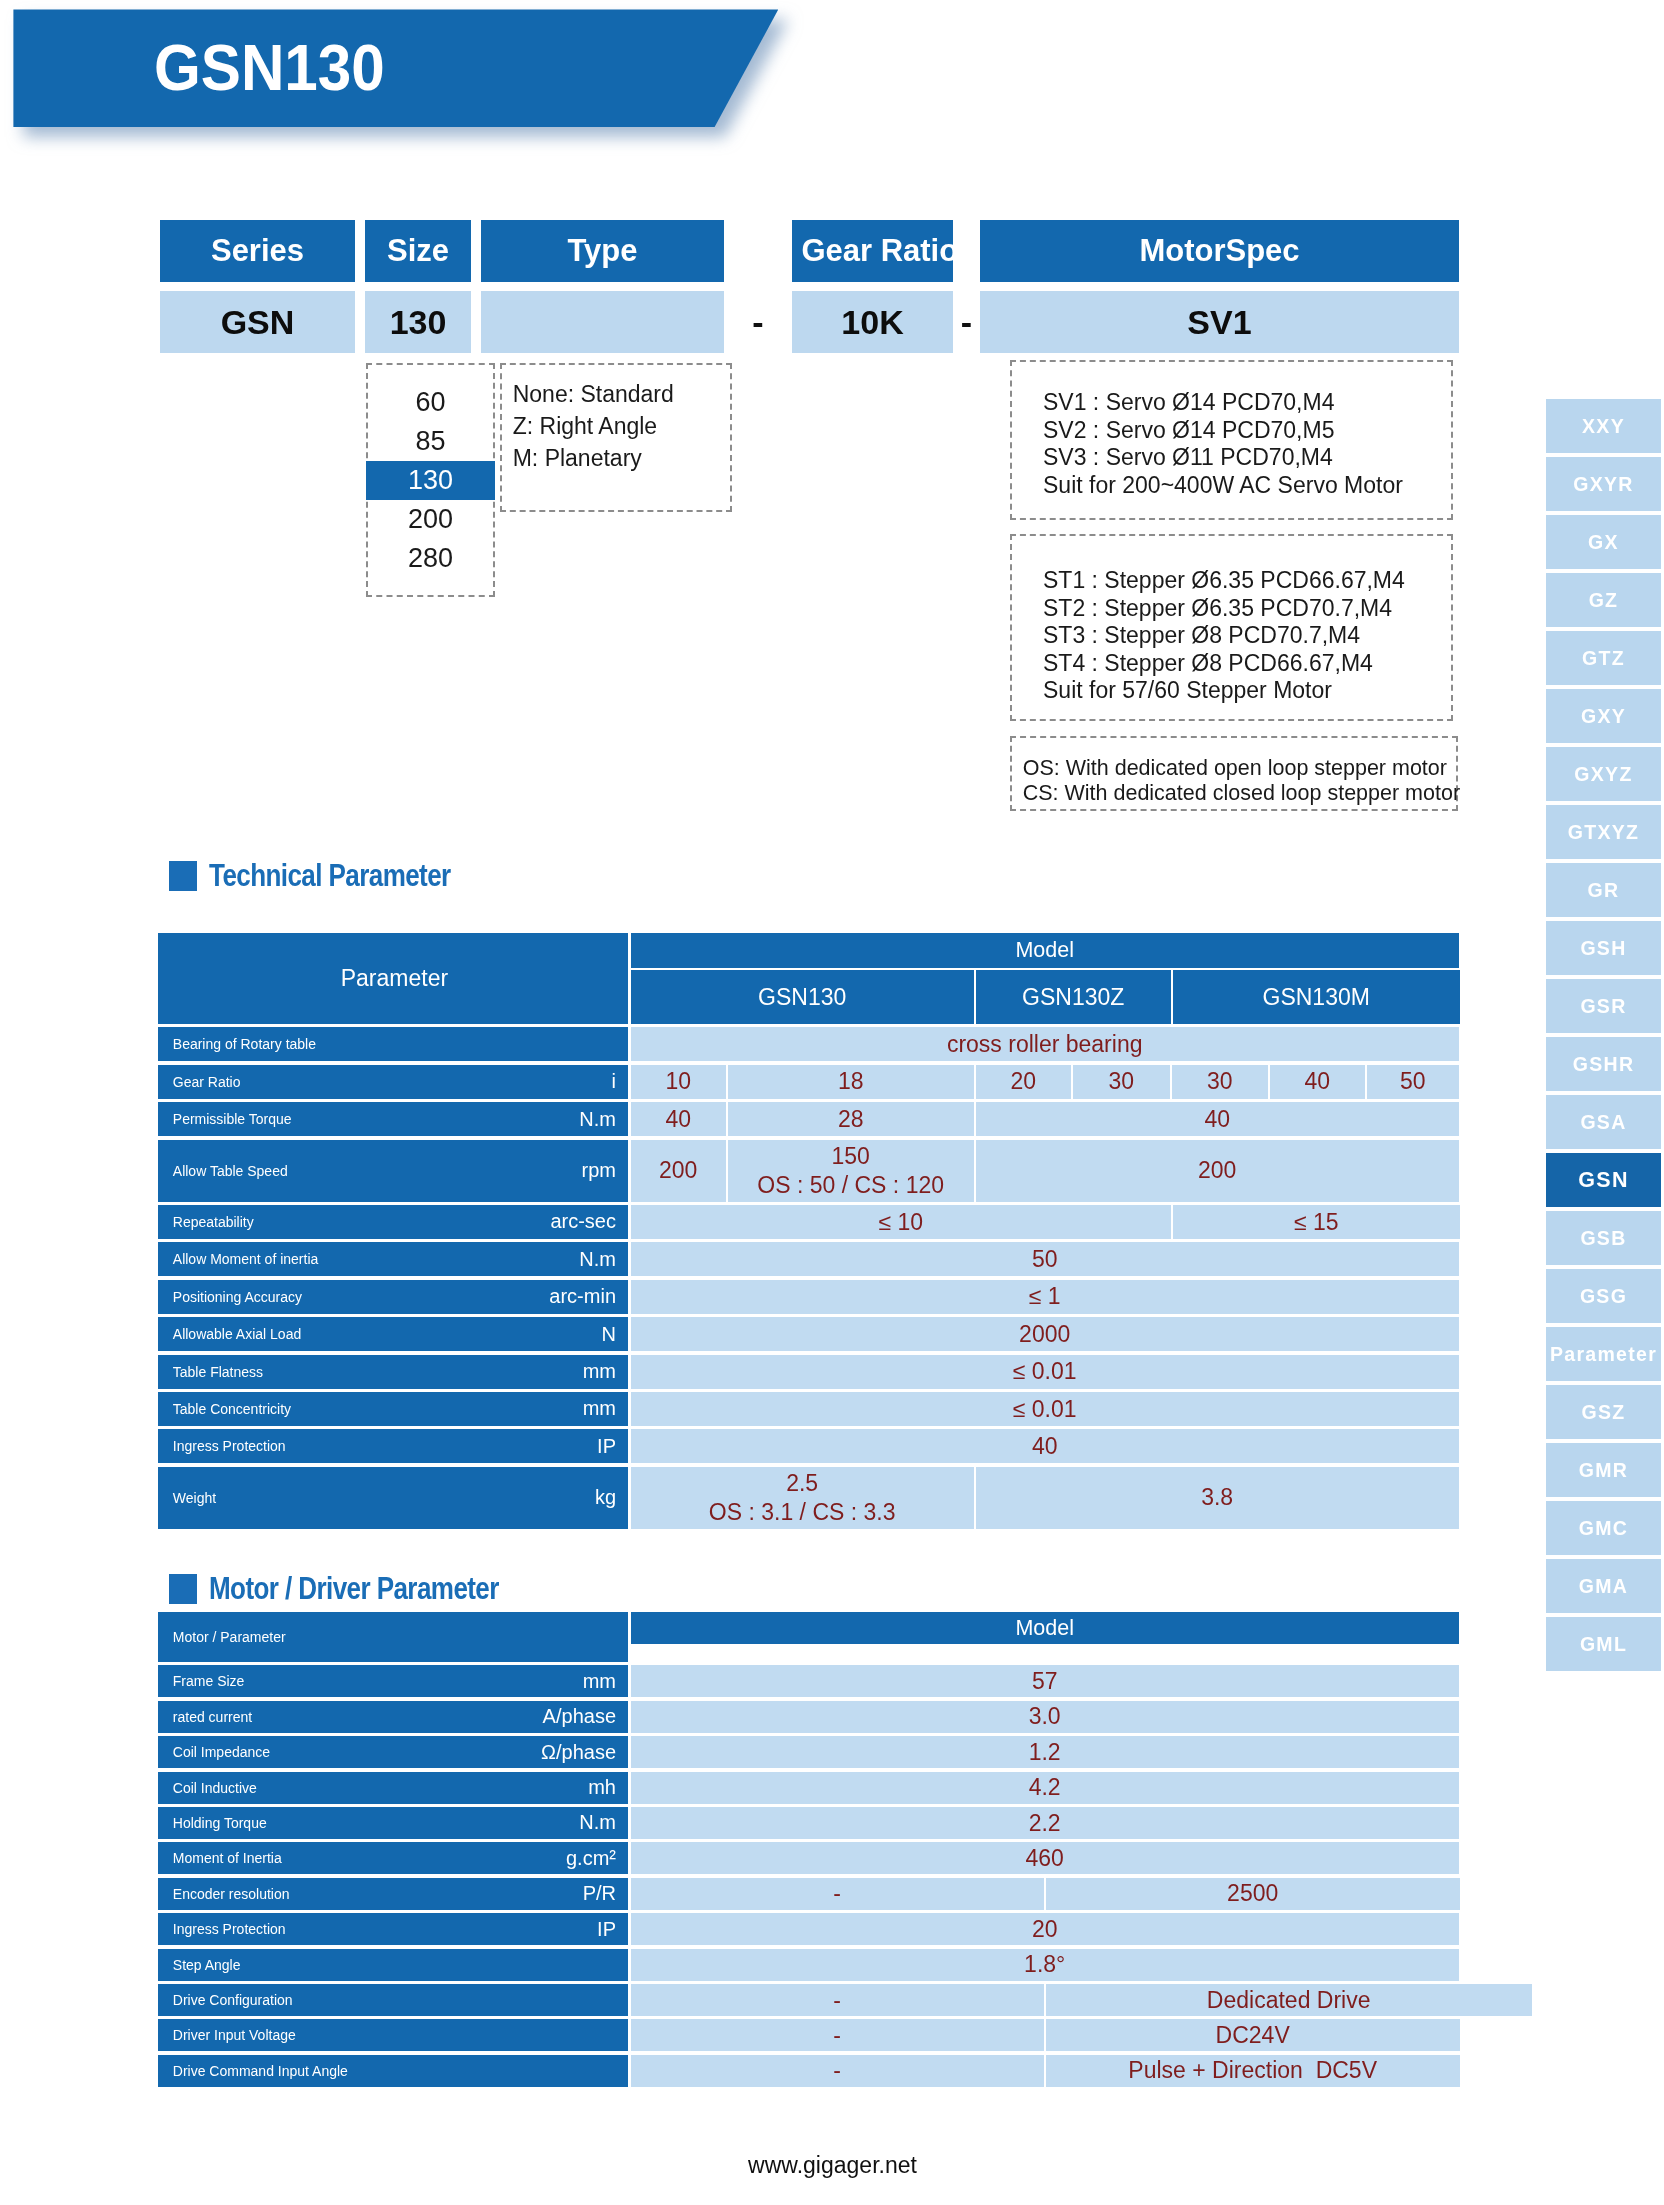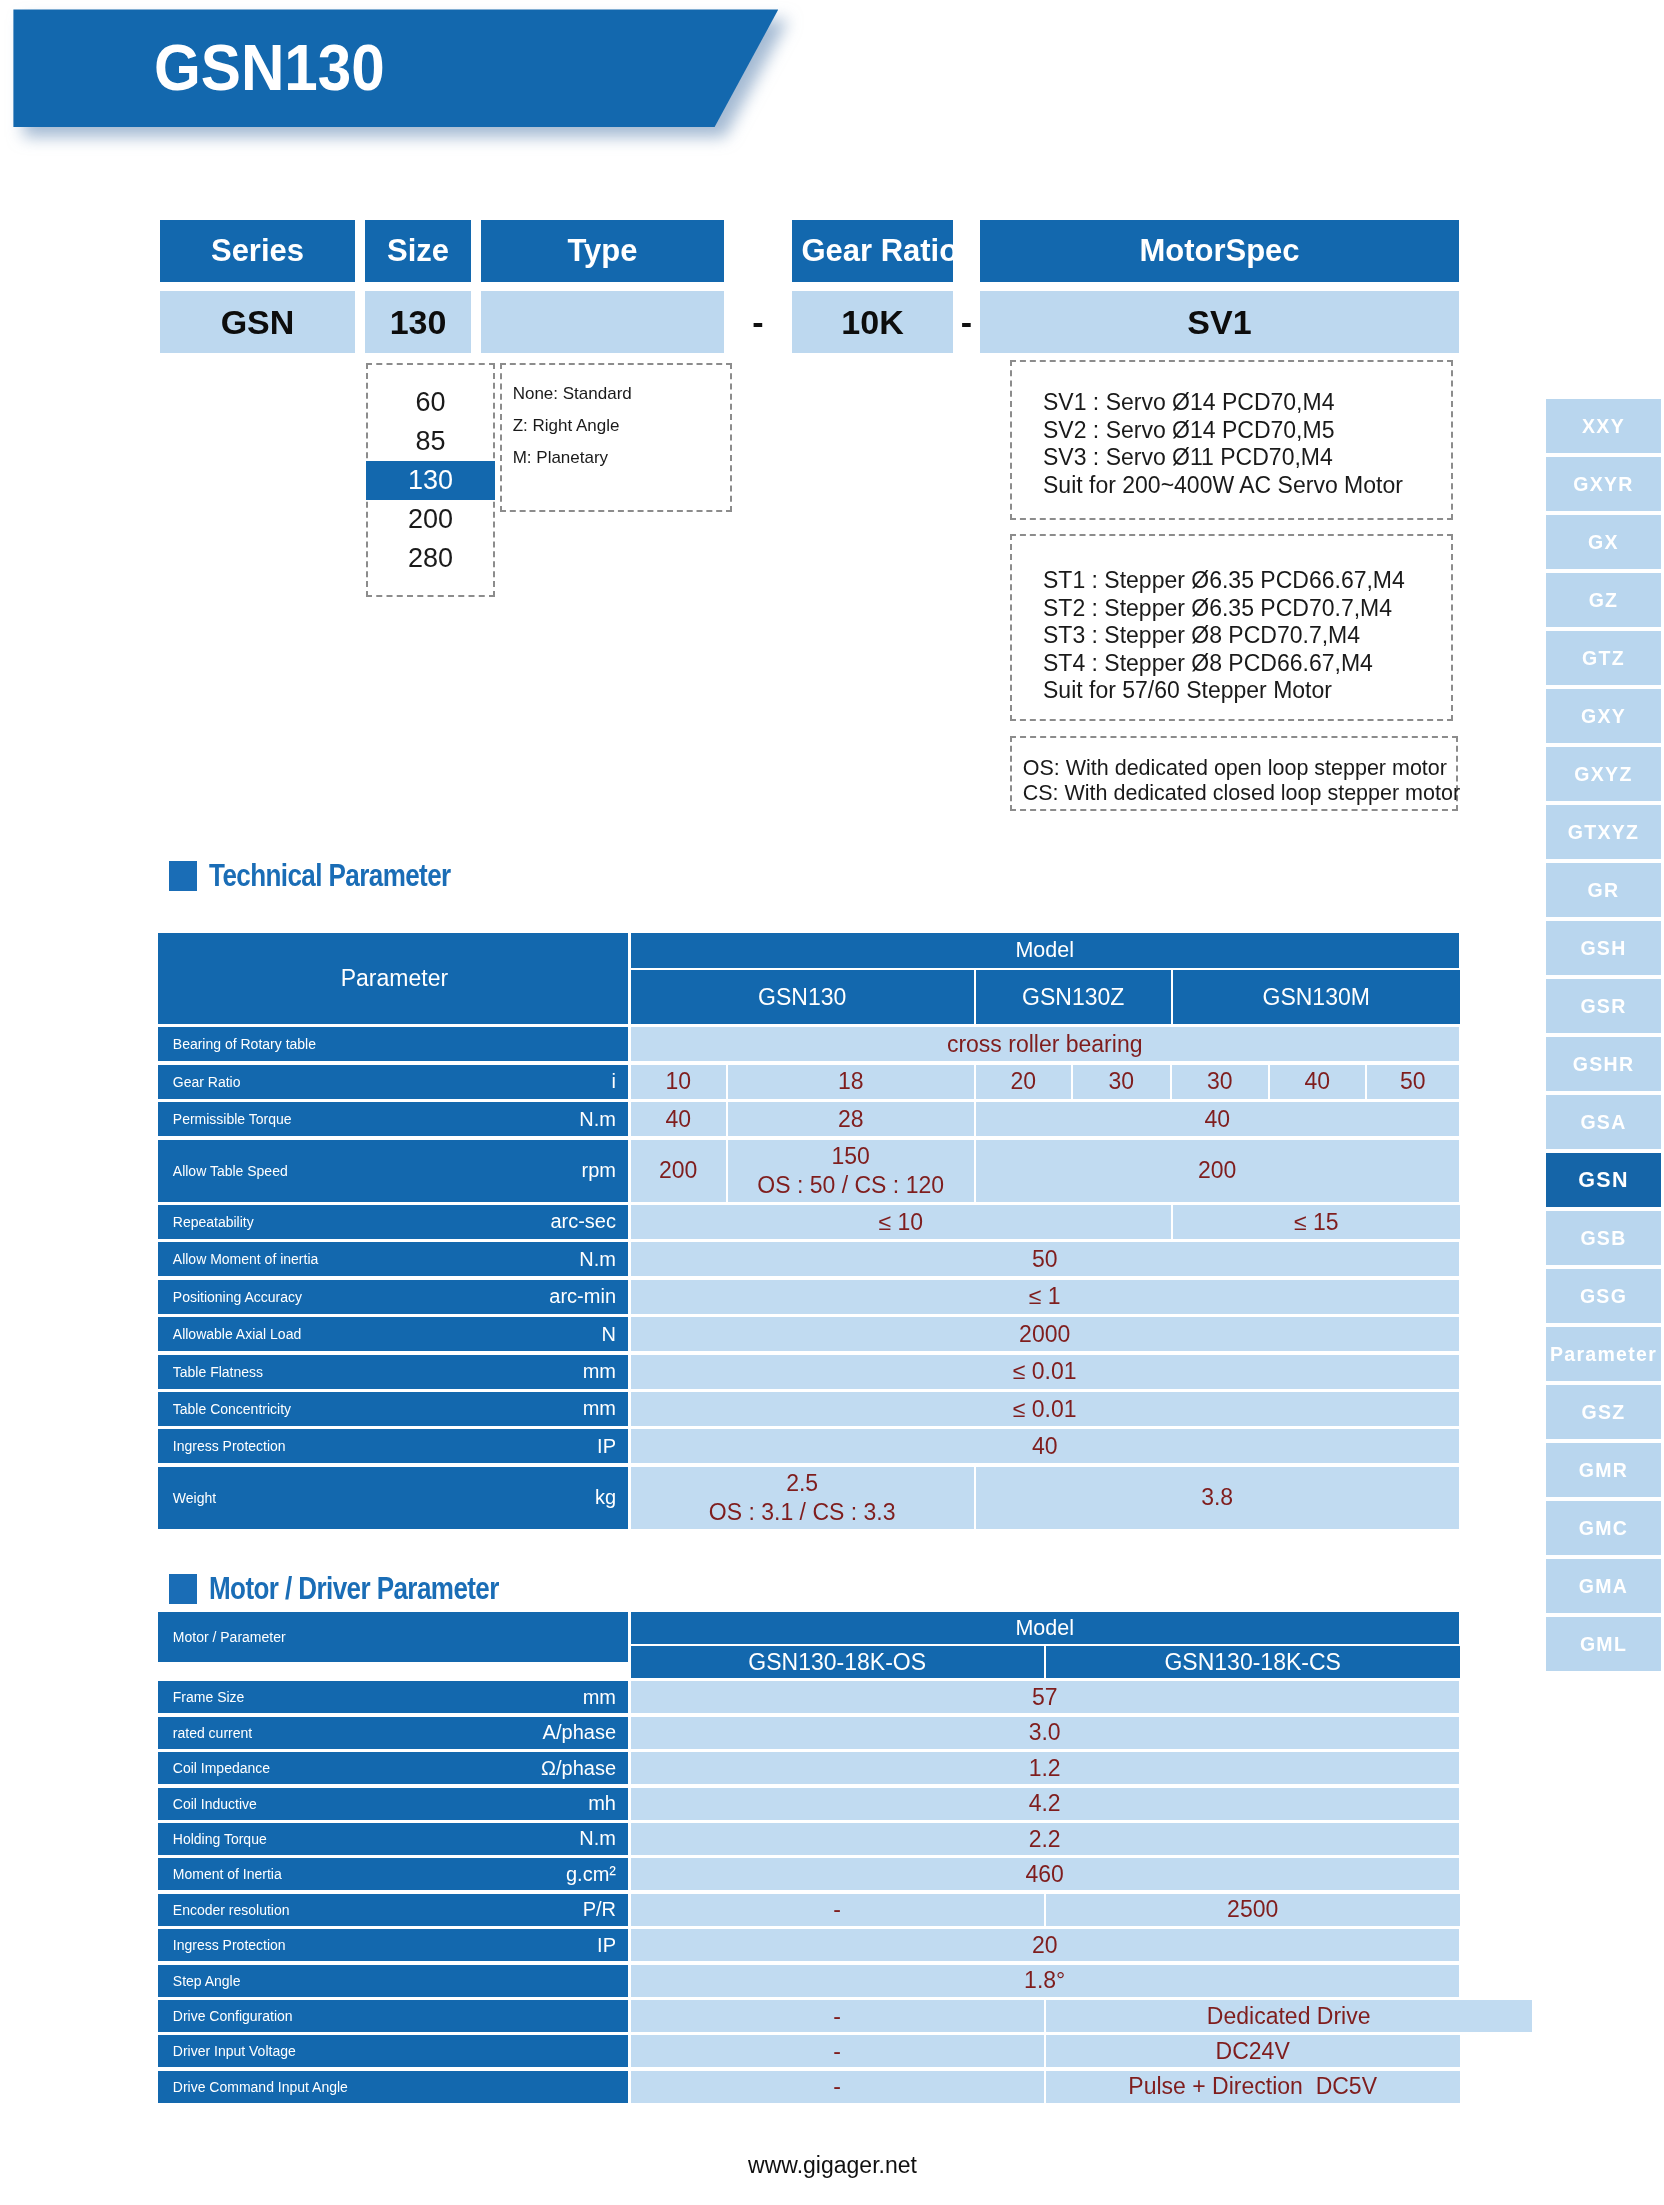--- a/index.html
+++ b/index.html
@@ -36,21 +36,21 @@
     font-size:34px;font-weight:bold;color:#111;}
   .d1{left:724px;width:68px;}
   .d2{left:953px;width:27px;}
 
   
   .dashbox{position:absolute;border:2px dashed #8c8c8c;background:#fff;color:#1a1a1a;}
   #size-box{left:366px;top:363px;width:129px;height:234px;padding-top:17.5px;}
   .size-item{height:39px;display:flex;align-items:center;justify-content:center;font-size:27px;color:#1a1a1a;}
   .size-item.selected{background:var(--dark);color:#fff;width:calc(100% + 4px);margin-left:-2px;}
   #type-box{left:500px;top:363px;width:232px;height:149px;padding:13.4px 0 0 10.7px;}
-  #type-box .opt{font-size:17px;line-height:32px;white-space:nowrap;}
+  #type-box .opt{font-size:23px;line-height:32px;white-space:nowrap;}
   #servo-box{left:1010px;top:360px;width:443px;height:160px;padding:27px 0 0 31px;}
   #servo-box .opt{font-size:23px;line-height:27.5px;white-space:nowrap;}
   #stepper-box{left:1010px;top:534px;width:443px;height:187px;padding:31px 0 0 31px;}
   #stepper-box .opt{font-size:23px;line-height:27.5px;white-space:nowrap;}
   #loop-box{left:1010px;top:736px;width:448px;height:75px;padding:17.5px 0 0 10.7px;}
   #loop-box .opt{font-size:21.5px;line-height:25px;white-space:nowrap;}
 
   
   #sidebar{position:absolute;left:1546px;top:399px;width:115px;}
   .sb-item{height:54px;margin-bottom:4px;background:var(--side);color:#fff;font-weight:bold;
@@ -286,24 +286,20 @@
         <div class="tcell last" style="width: 483px; height: 62px;">3.8</div>
       </div>
     </div>
   <div class="t-wrap" id="motor-table">
       <div class="trow">
         <div class="tlabel" style="width: 470px; height: 50px;">
           <span class="nm">Motor / Parameter</span>
         </div>
         <div style="display: flex; flex-direction: column;">
           <div class="thead-model" style="width: 828px; height: 32px; margin-bottom: 2px;">Model</div>
-          <div style="display: flex;">
-            <div class="thead-sub" style="width: 413px; height: 32px;">GSN130-18K-OS</div>
-            <div class="thead-sub last" style="width: 414px; height: 32px;">GSN130-18K-CS</div>
-          </div>
         </div>
       </div>
       <div class="trow">
         <div class="tlabel" style="width: 470px; height: 32px;">
           <span class="nm">Frame Size</span>
           <span class="un">mm</span>
         </div>
         <div class="tcell last" style="width: 828px; height: 32px;">57</div>
       </div>
       <div class="trow">

